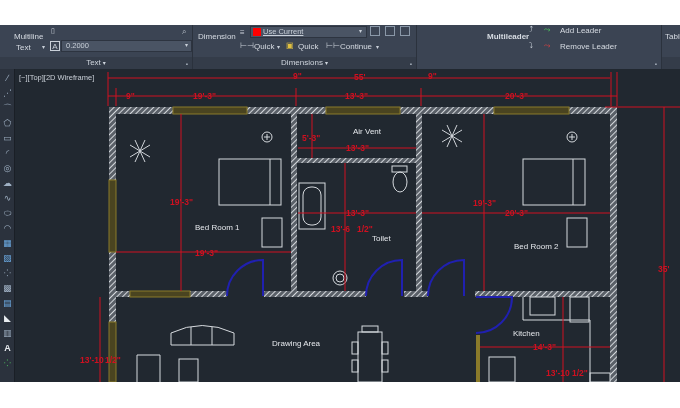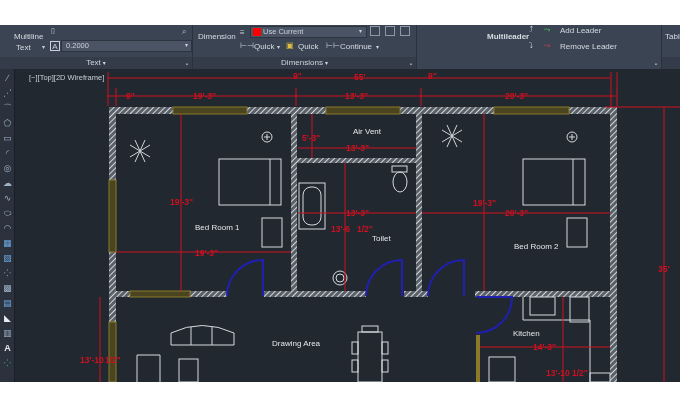--- a/index.html
+++ b/index.html
@@ -17,21 +17,21 @@
   .rb-input.placeholder { color: #8f9aa8; }
   .rb-icon { position: absolute; font-size: 9px; color: #c9d0d9; line-height: 1; }
   .swatch { position: absolute; width: 8px; height: 8px; background: #ff0000; }
   .chk { position: absolute; width: 10px; height: 10px; border: 1px solid #8a98a8; }
 
   
   #toolbar { position: absolute; left: 0; top: 44px; width: 15px; height: 313px; background: #2b323d; border-right: 1px solid #1a1f26; }
   .tool { position: absolute; left: 2px; width: 11px; height: 11px; font-size: 9px; line-height: 11px; text-align: center; color: #9fb0c3; }
 
   
-  #vp-label { position: absolute; left: 29px; top: 48px; font-size: 7.5px; color: #c8ced6; }
+  #vp-label { position: absolute; left: 19px; top: 48px; font-size: 7.5px; color: #c8ced6; }
 
   
   #drawing { position: absolute; left: 0; top: 0; width: 680px; height: 357px; }
   .lbl { font-family: "Liberation Sans", sans-serif; fill: #e4e7eb; font-size: 8px; }
   .dim { font-family: "Liberation Sans", sans-serif; fill: #d01020; font-size: 8.5px; font-weight: bold; }
 </style>
 </head>
 <body>
 
 <div id="frame">
@@ -221,21 +221,21 @@
       <div class="rb-icon" style="left:50px; top:16px; font-size:8px; border:1px solid #c9d0d9; width:10px; height:10px; text-align:center; line-height:9px;">A</div>
       <div class="rb-input" style="left:61px; top:15px; width:131px;">0.2000</div>
       <div class="rb-icon" style="left:185px; top:17px; font-size:6px;">▾</div>
       <div class="panel-title"><span>Text</span><span class="arrow">▾</span></div>
       <div class="panel-launcher">▪</div>
     </div>
 
     <div class="panel" style="left:193px; width:224px;">
       <div class="rb-text" style="left:5px; top:7px;">Dimension</div>
       <div class="rb-icon" style="left:47px; top:4px; font-size:8px;">≡</div>
-      <div class="rb-input" style="left:57px; top:1px; width:117px; padding-left:12px;">Use Current</div>
+      <div class="rb-input" style="left:57px; top:1px; width:117px; padding-left:12px;text-decoration:underline;">Use Current</div>
       <div class="swatch" style="left:60px; top:3px;"></div>
       <div class="rb-icon" style="left:166px; top:3px; font-size:6px;">▾</div>
       <div class="chk" style="left:177px; top:1px;"></div>
       <div class="chk" style="left:192px; top:1px;"></div>
       <div class="chk" style="left:207px; top:1px;"></div>
       <div class="rb-icon" style="left:47px; top:17px; font-size:8px;">⊢⊣</div>
       <div class="rb-text" style="left:61px; top:17px;">Quick</div>
       <div class="rb-icon" style="left:84px; top:19px; font-size:6px;">▾</div>
       <div class="rb-icon" style="left:93px; top:17px; font-size:8px; color:#e0c040;">▣</div>
       <div class="rb-text" style="left:105px; top:17px;">Quick</div>

